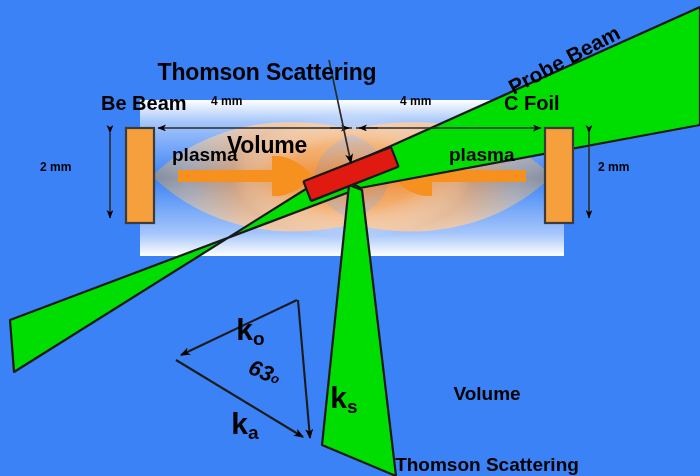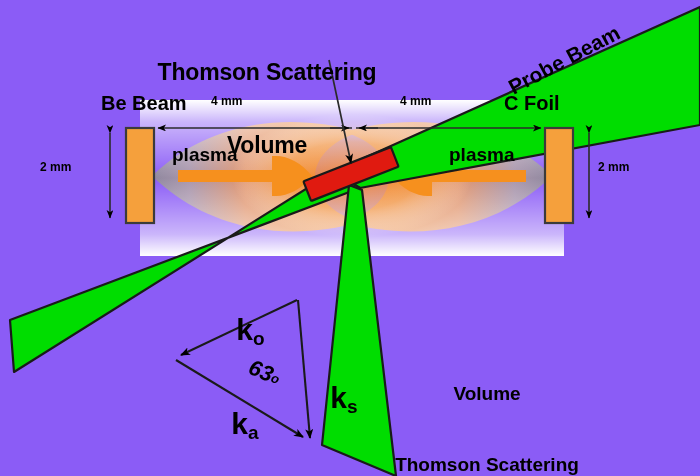--- a/index.html
+++ b/index.html
@@ -5,21 +5,21 @@
 <style>
   html, body {
     margin: 0;
     padding: 0;
     background: #ffffff;
   }
   #stage {
     position: relative;
     width: 700px;
     height: 476px;
-    background: #8b5cf6;
+    background: #3b82f6;
     overflow: hidden;
     font-family: "Liberation Sans", sans-serif;
   }
   #stage svg {
     position: absolute;
     left: 0;
     top: 0;
   }
   .lbl {
     position: absolute;

